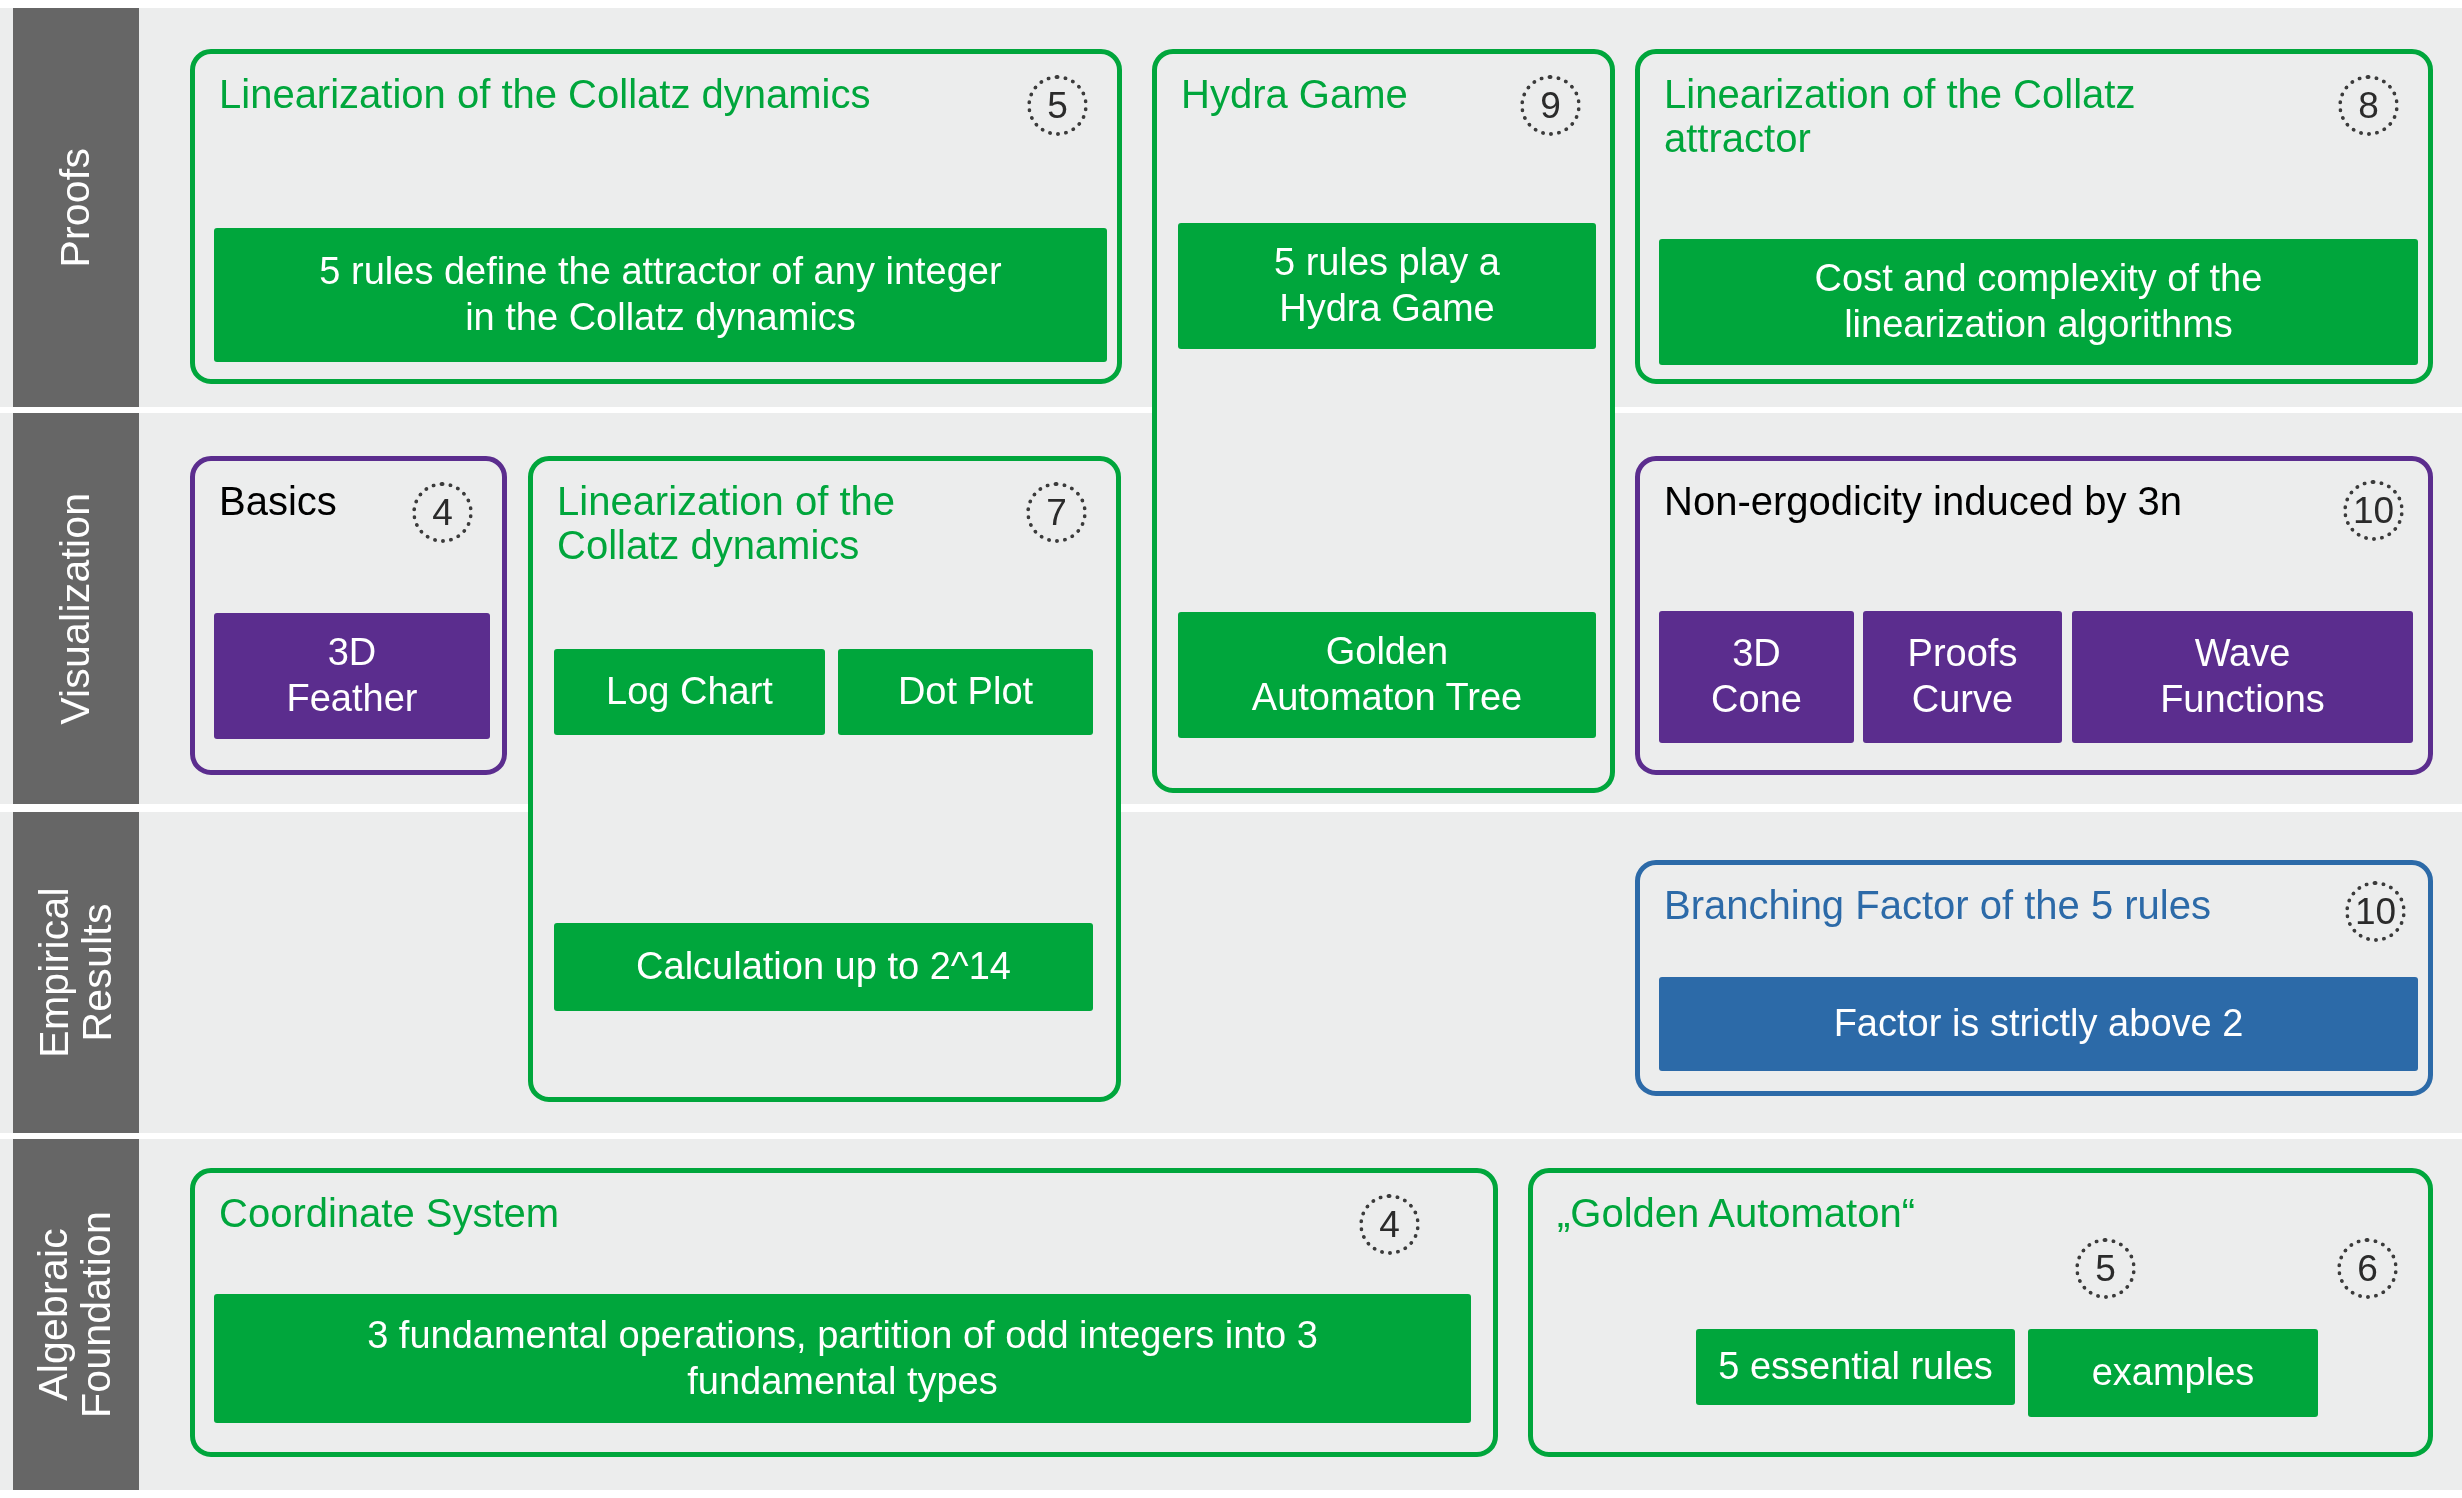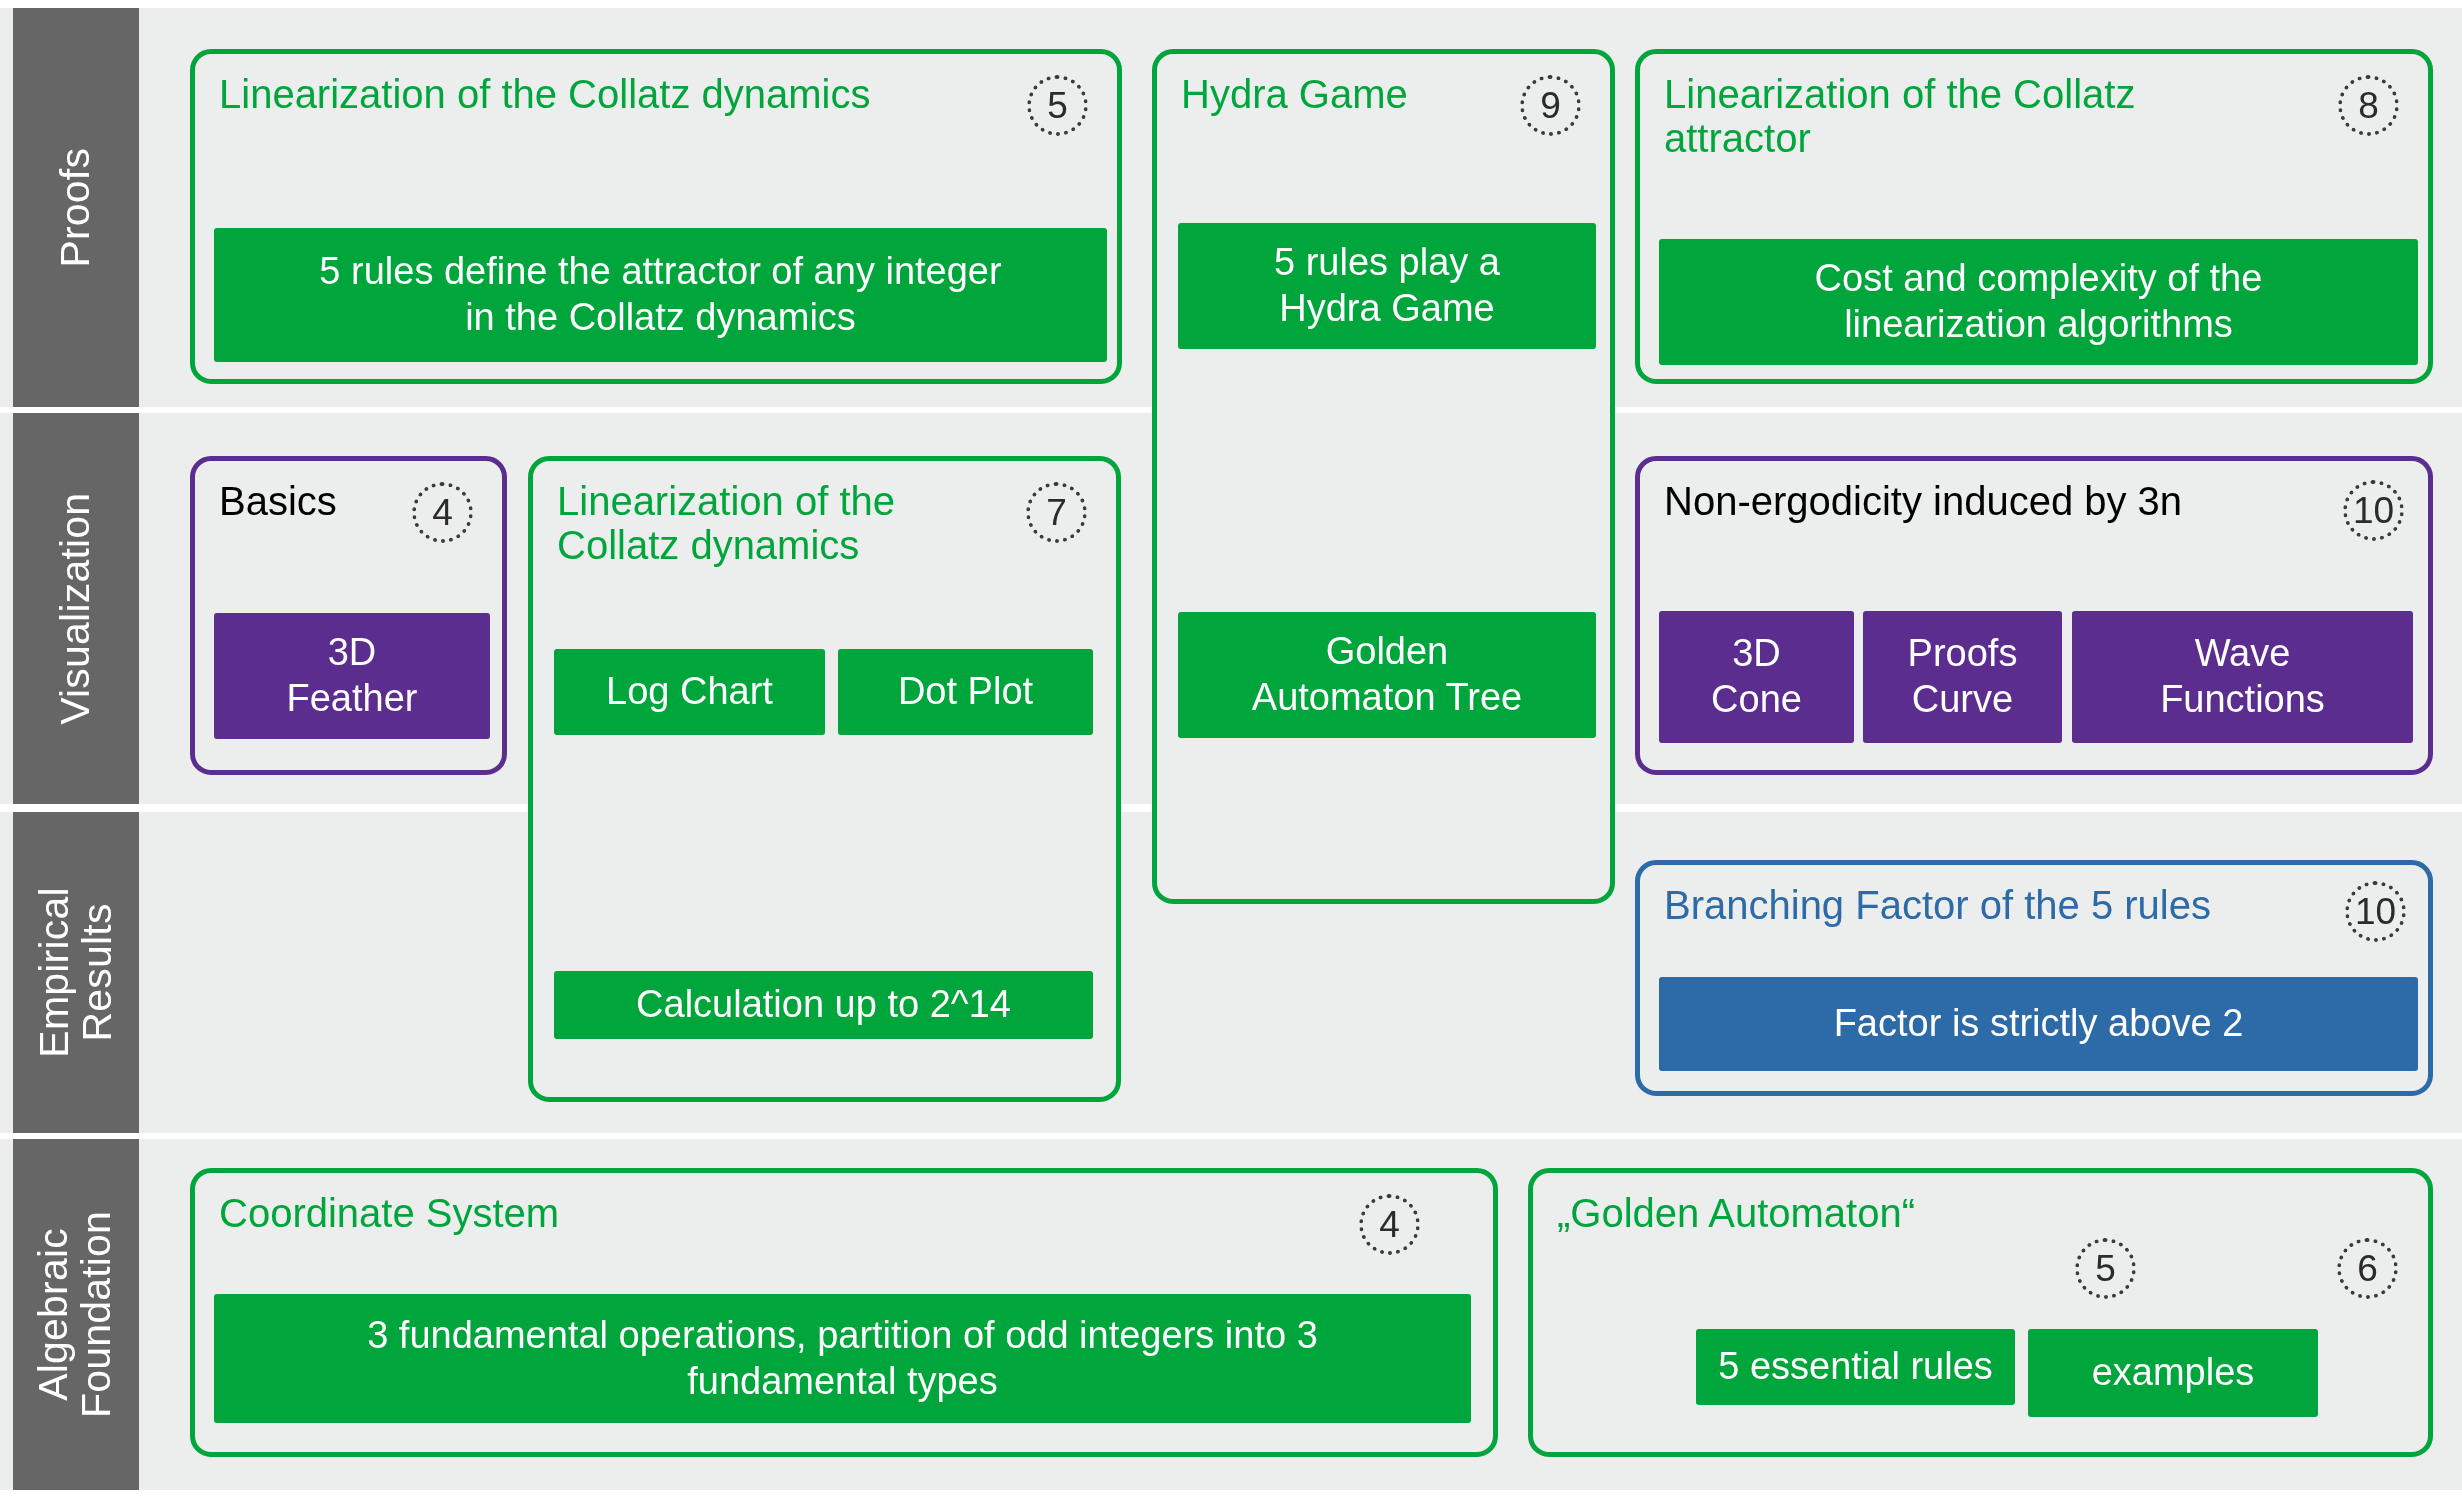--- a/index.html
+++ b/index.html
@@ -109,21 +109,21 @@
 Foundation</span>
   </div>
 
   <div class="card" style="left:190px;top:49px;width:932px;height:335px;">
     <div class="card-title" style="width:782px;">Linearization of the Collatz dynamics</div>
     <div class="badge" style="right:29px;top:21px;">5</div>
     <div class="pill" style="left:19px;top:174px;width:893px;height:134px;">5 rules define the attractor of any integer
 in the Collatz dynamics</div>
   </div>
 
-  <div class="card" style="left:1152px;top:49px;width:463px;height:855px;">
+  <div class="card" style="left:1152px;top:49px;width:463px;height:744px;">
     <div class="card-title" style="width:303px;">Hydra Game</div>
     <div class="badge" style="right:29px;top:21px;">9</div>
     <div class="pill" style="left:21px;top:169px;width:418px;height:126px;">5 rules play a
 Hydra Game</div>
     <div class="pill" style="left:21px;top:558px;width:418px;height:126px;">Golden
 Automaton Tree</div>
   </div>
 
   <div class="card" style="left:1635px;top:49px;width:798px;height:335px;">
     <div class="card-title" style="width:606px;">Linearization of the Collatz
@@ -139,21 +139,21 @@
     <div class="pill purple" style="left:19px;top:152px;width:276px;height:126px;">3D
 Feather</div>
   </div>
 
   <div class="card" style="left:528px;top:456px;width:593px;height:646px;">
     <div class="card-title" style="width:407px;">Linearization of the
 Collatz dynamics</div>
     <div class="badge" style="right:29px;top:21px;">7</div>
     <div class="pill" style="left:21px;top:188px;width:271px;height:86px;">Log Chart</div>
     <div class="pill" style="left:305px;top:188px;width:255px;height:86px;">Dot Plot</div>
-    <div class="pill" style="left:21px;top:510px;width:539px;height:68px;">Calculation up to 2^14</div>
+    <div class="pill" style="left:21px;top:462px;width:539px;height:88px;">Calculation up to 2^14</div>
   </div>
 
   <div class="card purple" style="left:1635px;top:456px;width:798px;height:319px;">
     <div class="card-title" style="width:622px;">Non-ergodicity induced by 3n</div>
     <div class="badge" style="right:24px;top:19px;">10</div>
     <div class="pill purple" style="left:19px;top:150px;width:195px;height:132px;">3D
 Cone</div>
     <div class="pill purple" style="left:223px;top:150px;width:199px;height:132px;">Proofs
 Curve</div>
     <div class="pill purple" style="left:432px;top:150px;width:341px;height:132px;">Wave

